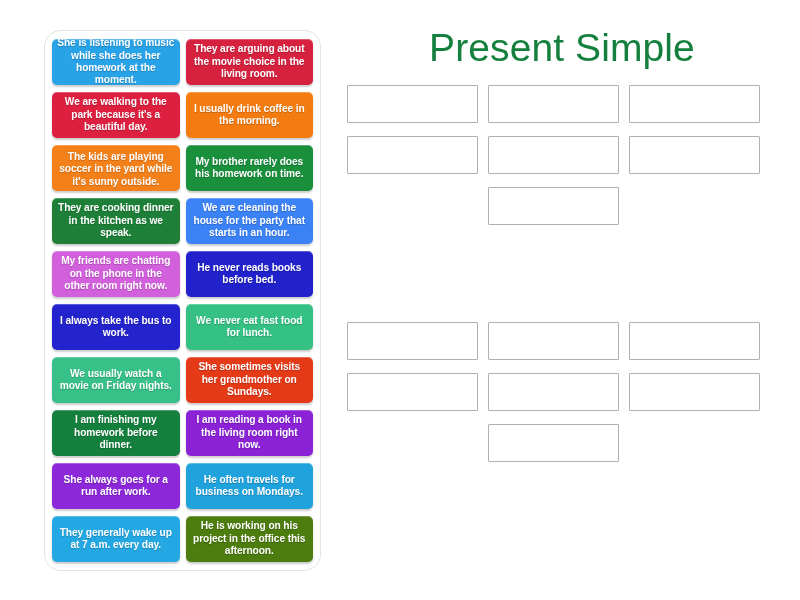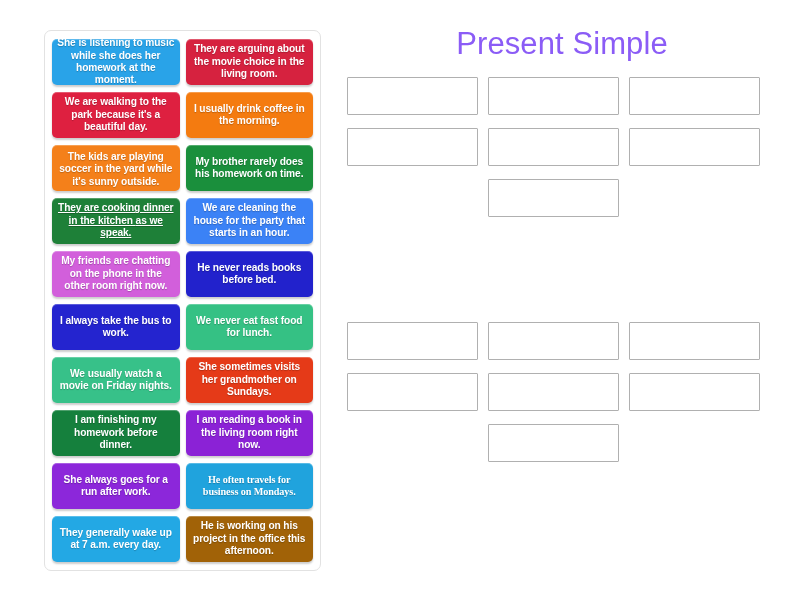--- a/index.html
+++ b/index.html
@@ -18,21 +18,21 @@
   }
 
   
   #cards-panel {
     position: absolute;
     left: 44px;
     top: 30px;
     width: 277px;
     height: 541px;
     border: 1px solid #e2e2e2;
-    border-radius: 7px;
+    border-radius: 17px;
     background: #ffffff;
     padding: 8px 7px;
     display: flex;
     flex-direction: column;
     gap: 7px;
   }
   .card-row {
     display: flex;
     gap: 6px;
     flex: 1 1 0;
@@ -60,23 +60,23 @@
   }
   .card span.em { font-weight: 900; }
 
   
   .group { position: absolute; width: 430px; left: 347px; }
   #group-simple { top: 28px; }
   #group-continuous { top: 308px; }
 
   .group-title {
     text-align: center;
-    font-size: 31px;
+    font-size: 39px;
     font-weight: 400;
-    color: #8b5cf6;
+    color: #15803d;
     letter-spacing: 0.1px;
     line-height: 1;
     padding-bottom: 4px;
   }
   .slot-grid {
     margin-top: 14px;
     display: flex;
     flex-wrap: wrap;
     gap: 13px 10px;
     justify-content: flex-start;
@@ -114,21 +114,21 @@
       </div>
       <div class="card-row">
         <div class="card" style="background: rgb(244, 128, 26); align-items: flex-end;">
           <div><span>The kids are playing soccer in the yard </span><span class="em">while it's sunny outside.</span></div>
         </div>
         <div class="card" style="background: rgb(26, 143, 60);">
           <div><span>My brother </span><span class="em">rarely</span><span> does his homework on time.</span></div>
         </div>
       </div>
       <div class="card-row">
-        <div class="card" style="background: rgb(30, 128, 56); text-decoration: underline;">
+        <div class="card" style="background: rgb(30, 128, 56);">
           <div><span>They are cooking dinner in the kitchen </span><span class="em">as we speak.</span></div>
         </div>
         <div class="card" style="background: #3b82f6;">
           <div><span>We are cleaning the house for the party that starts </span><span class="em">in an hour.</span></div>
         </div>
       </div>
       <div class="card-row">
         <div class="card" style="background: rgb(210, 95, 219);">
           <div><span>My friends are chatting on the phone in the other room </span><span class="em">right now.</span></div>
         </div>
@@ -157,29 +157,29 @@
           <div><span>I am finishing my homework before dinner.</span></div>
         </div>
         <div class="card" style="background: rgb(139, 34, 214);">
           <div><span>I am reading a book in the living room </span><span class="em">right now.</span></div>
         </div>
       </div>
       <div class="card-row">
         <div class="card" style="background: rgb(140, 39, 218);">
           <div><span>She </span><span class="em">always</span><span> goes for a run after work.</span></div>
         </div>
-        <div class="card" style="background: rgb(32, 163, 221); font-family: Liberation Serif, serif;">
+        <div class="card" style="background: rgb(32, 163, 221);">
           <div><span>He </span><span class="em">often</span><span> travels for business on Mondays.</span></div>
         </div>
       </div>
       <div class="card-row">
         <div class="card" style="background: rgb(35, 168, 228);">
           <div><span>They </span><span class="em">generally</span><span> wake up at 7 a.m. every day.</span></div>
         </div>
-        <div class="card" style="background: #a16207;">
+        <div class="card" style="background: #4d7c0f;">
           <div><span>He is working on his project in the office </span><span class="em">this afternoon.</span></div>
         </div>
       </div>
     </div>
 
   <div class="group" id="group-simple">
     <div class="group-title">Present Simple</div>
     <div class="slot-grid">
         <div class="slot"></div>
         <div class="slot"></div>

